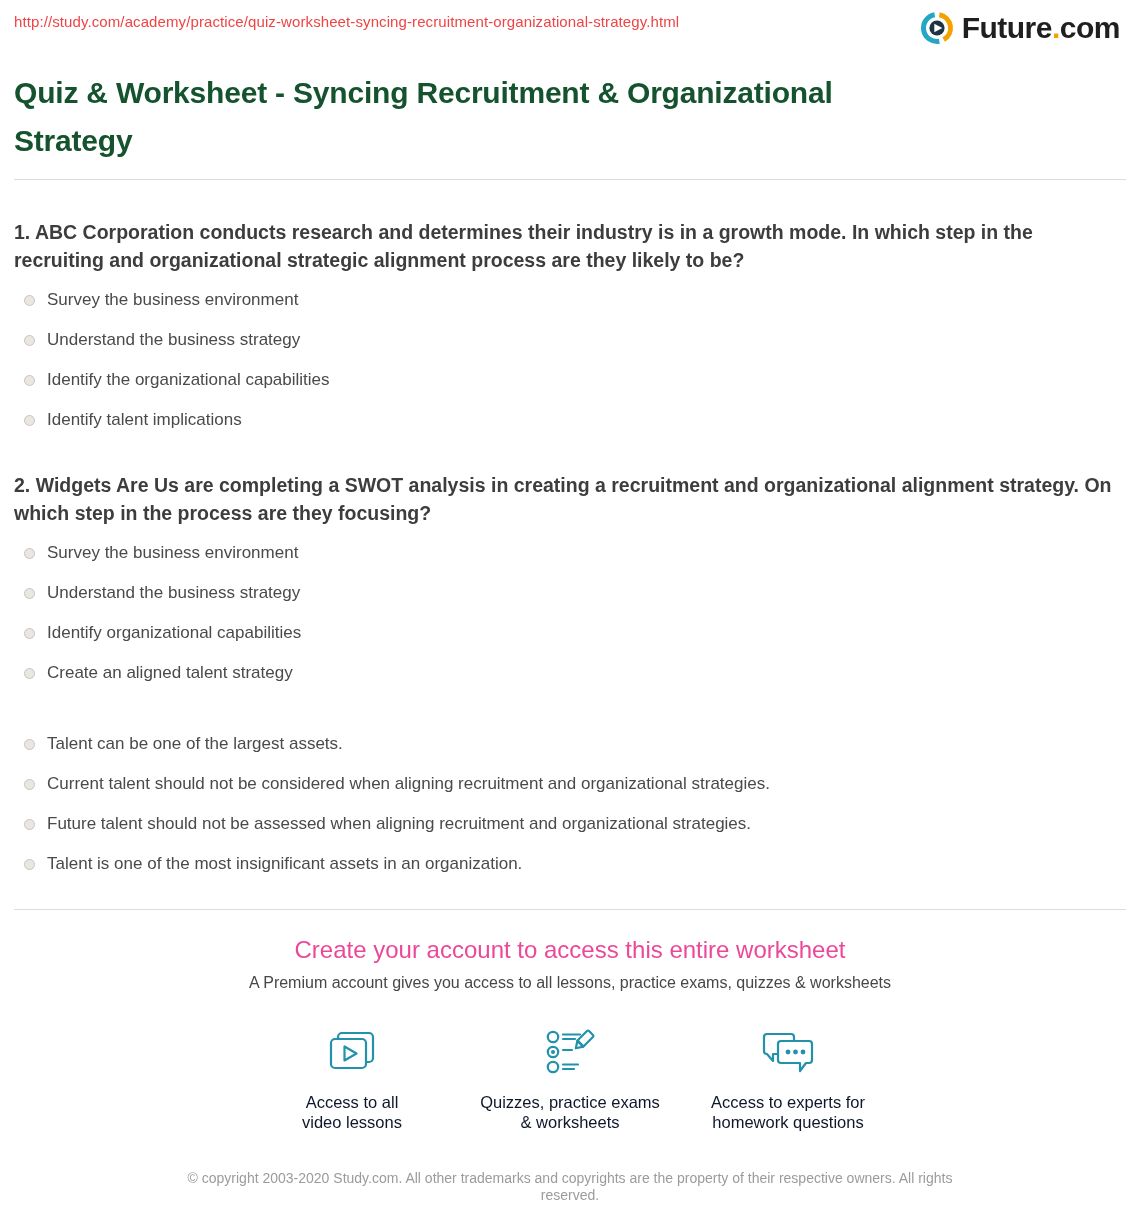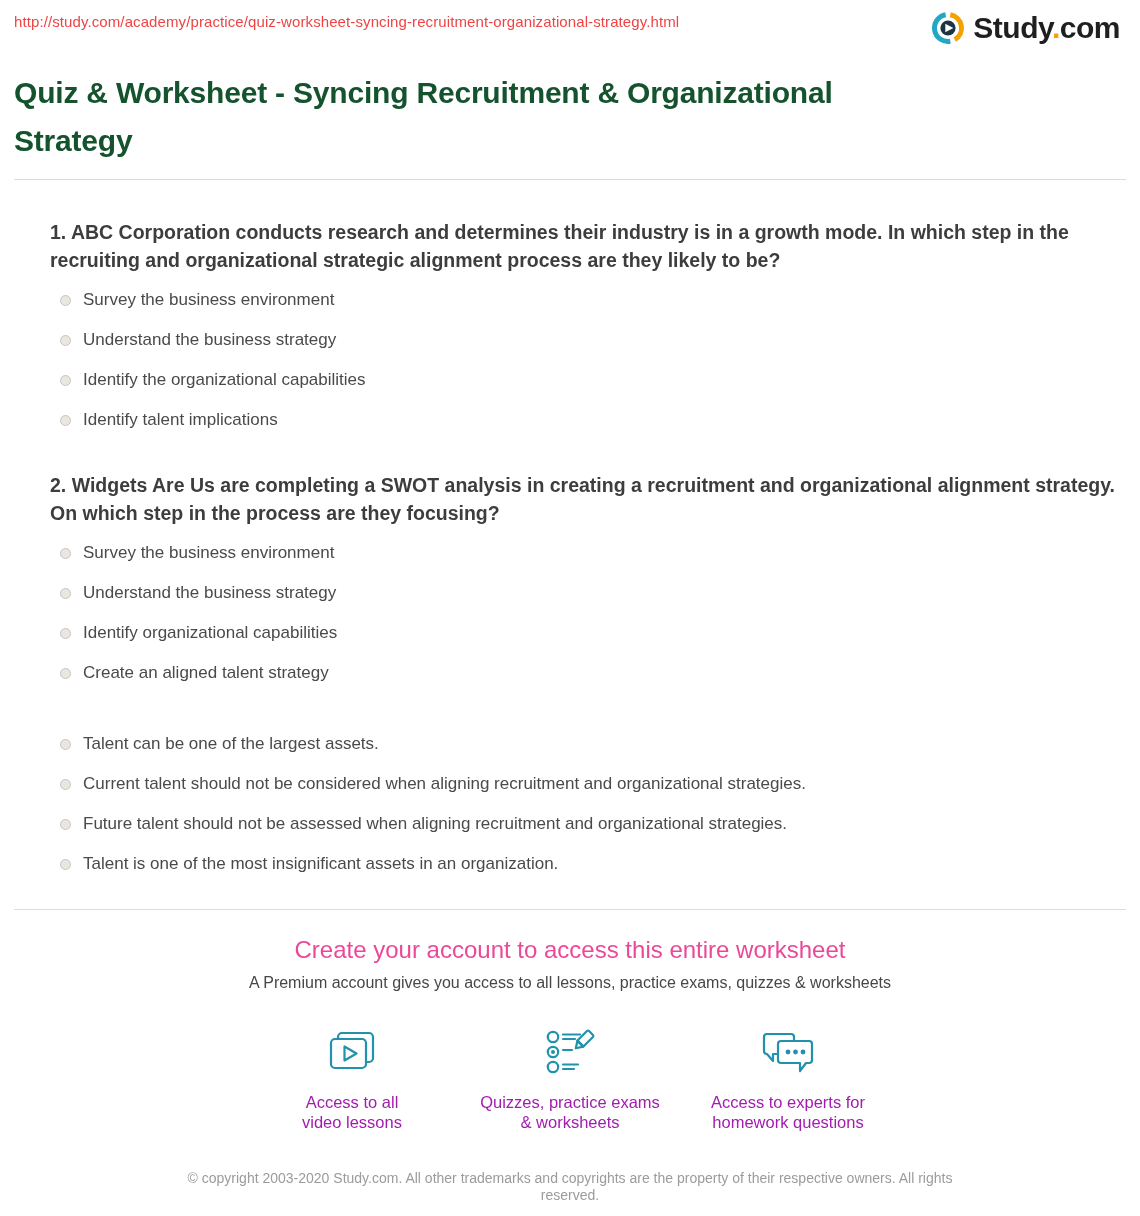--- a/index.html
+++ b/index.html
@@ -50,21 +50,21 @@
     max-width: 900px;
     letter-spacing: -0.2px;
   }
   .divider {
     border: none;
     border-top: 1px solid #dcdcdc;
     margin-top: 14px;
   }
 
   
-  .question { margin-top: 38px; margin-left: 36px; }
+  .question { margin-top: 38px; }
   .question + .question { margin-top: 31px; }
   .prompt {
     font-size: 19.5px;
     line-height: 28px;
     font-weight: 700;
     color: #3d3d3d;
     max-width: 1100px;
   }
   .options { margin-top: 6px; }
   .option {
@@ -113,21 +113,21 @@
     width: 218px;
     display: flex;
     flex-direction: column;
     align-items: center;
   }
   .feature-icon { height: 58px; display: flex; align-items: center; }
   .feature-label {
     margin-top: 10px;
     font-size: 16.5px;
     line-height: 20px;
-    color: #a21caf;
+    color: #0f172a;
     text-align: center;
   }
 
   
   .copyright {
     margin-top: 38px;
     text-align: center;
     font-size: 14px;
     line-height: 17px;
     color: #9b9b9b;
@@ -147,21 +147,21 @@
     <div class="url">http://study.com/academy/practice/quiz-worksheet-syncing-recruitment-organizational-strategy.html</div>
     <div class="logo">
       <span>
         <svg width="36" height="36" viewBox="0 0 36 36">
           <path d="M15.66,4.7 A13.5,13.5 0 1 0 20.34,31.3" fill="none" stroke="#25a7c3" stroke-width="5"></path>
           <path d="M20.3,4.7 A13.5,13.5 0 0 1 24.75,29.7" fill="none" stroke="#f5a100" stroke-width="5"></path>
           <circle cx="18" cy="18" r="7.6" fill="#1d3442"></circle>
           <polygon points="15.3,13.7 15.3,22.3 23.3,18" fill="#ffffff"></polygon>
         </svg>
       </span>
-      <span class="logo-text"><span>Study</span><span class="dot">.</span><span>com</span></span>
+      <span class="logo-text"><span>Future</span><span class="dot">.</span><span>com</span></span>
     </div>
   </div>
 
   <h1 class="page-title">Quiz &amp; Worksheet - Syncing Recruitment &amp; Organizational Strategy</h1>
   <hr class="divider">
 
   <div class="question">
     <div class="prompt">1. ABC Corporation conducts research and determines their industry is in a growth mode. In which step in the recruiting and organizational strategic alignment process are they likely to be?</div>
     <div class="options">
       <div class="option">

